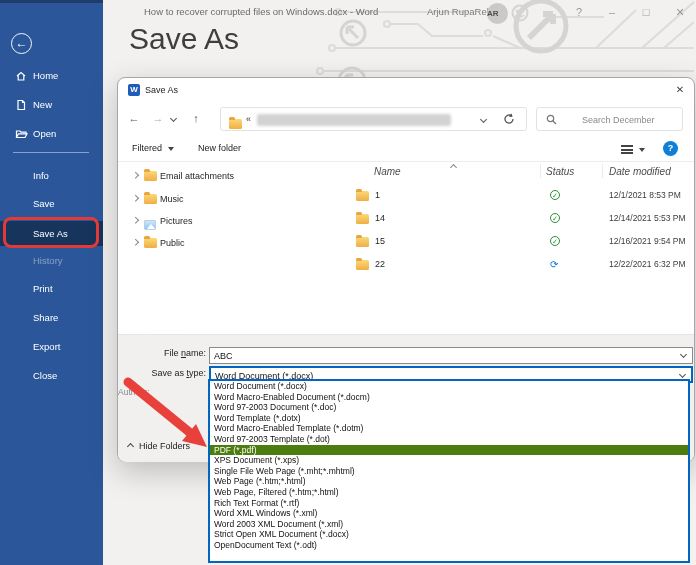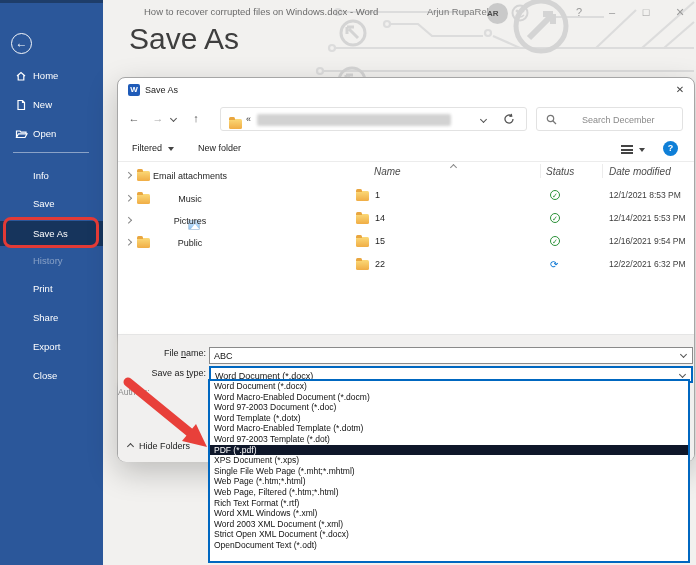--- a/index.html
+++ b/index.html
@@ -67,21 +67,21 @@
   .caret-down{display:inline-block;width:0;height:0;border-left:3.5px solid transparent;
     border-right:3.5px solid transparent;border-top:4px solid #444;}
   #view-icon{left:503px;top:9px;width:12px;height:9px;border-top:2px solid #444;
     border-bottom:2px solid #444;cursor:pointer;}
   #view-icon::after{content:"";display:block;margin-top:1.5px;height:2px;background:#444;}
   #view-caret{left:521px;top:12px;cursor:pointer;}
   #help-circle{left:545px;top:5px;width:15px;height:15px;border-radius:50%;background:#0f7fd7;
     color:#fff;font-size:9px;font-weight:bold;text-align:center;line-height:15px;cursor:pointer;}
 
   
-  #tree{left:0;top:84px;width:114px;height:172px;text-align:center;}
+  #tree{left:7px;top:84px;width:114px;height:172px;}
   .tree-item{left:0;width:114px;height:18px;line-height:18px;cursor:pointer;}
   .tree-chev{position:absolute;left:8px;top:6px;width:4.5px;height:4.5px;border-right:1.1px solid #888;
     border-bottom:1.1px solid #888;transform:rotate(-45deg);}
   .tree-ic{position:absolute;left:19px;top:4px;}
   .tree-label{position:absolute;left:35px;top:0;width:74px;font-size:9px;color:#1f1f1f;
     white-space:nowrap;overflow:hidden;}
   .pic-ic{display:inline-block;width:12px;height:10px;background:linear-gradient(#cfe6fb,#8fc3f2);
     border:1px solid #b9cfe4;border-radius:1px;position:relative;overflow:hidden;}
   .pic-ic::after{content:"";position:absolute;left:1px;bottom:-1px;width:0;height:0;
     border-left:5px solid transparent;border-right:5px solid transparent;border-bottom:6px solid #fff;}
@@ -119,21 +119,21 @@
   .fld .fchev{position:absolute;right:6px;top:4px;}
   #authors-label{left:0;top:52px;width:84px;font-size:8.5px;color:#8a8a8a;}
   #hide-folders{left:10px;top:106px;font-size:9px;color:#222;cursor:pointer;}
   .chev-up{display:inline-block;width:5px;height:5px;border-left:1.2px solid #444;
     border-top:1.2px solid #444;transform:rotate(45deg);margin-right:6px;}
 
   
   #type-popup{left:208px;top:379px;width:482px;height:184px;background:#fff;border:2px solid #0067c0;z-index:5;}
   .dd-item{height:10.6px;line-height:10.6px;font-size:8.5px;color:#111;padding-left:4px;
     white-space:nowrap;overflow:hidden;cursor:pointer;}
-  .dd-item.selected{background:#0f172a;color:#fff;}
+  .dd-item.selected{background:#4d7c0f;color:#fff;}
 
   #red-arrow{left:115px;top:372px;width:100px;height:82px;z-index:6;pointer-events:none;}
   svg{display:block;}
 </style>
 </head>
 <body>
 
 <svg id="watermark" class="abs" width="696" height="130" viewBox="0 0 696 130">
   <g stroke="#dcdcdc" stroke-width="2.2" fill="none">
     <path d="M342,12 H468"></path>

